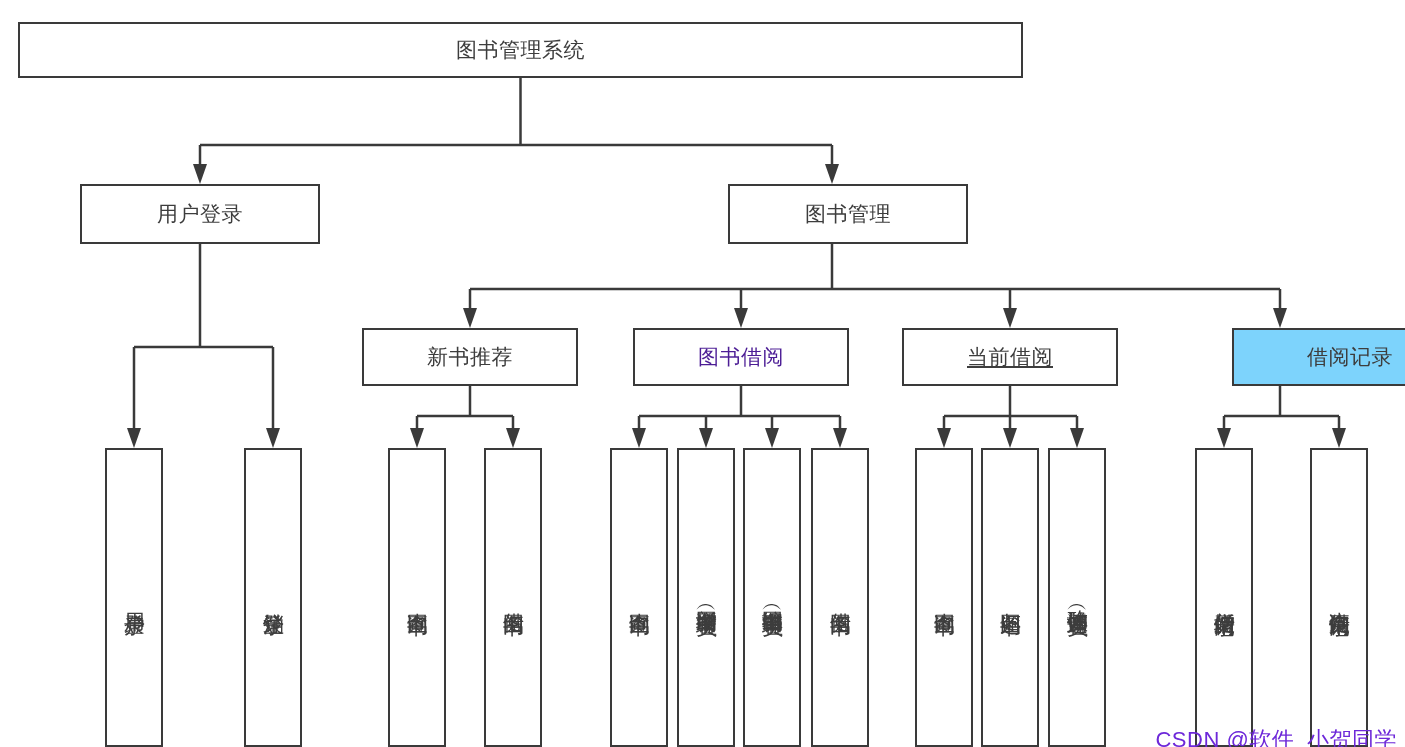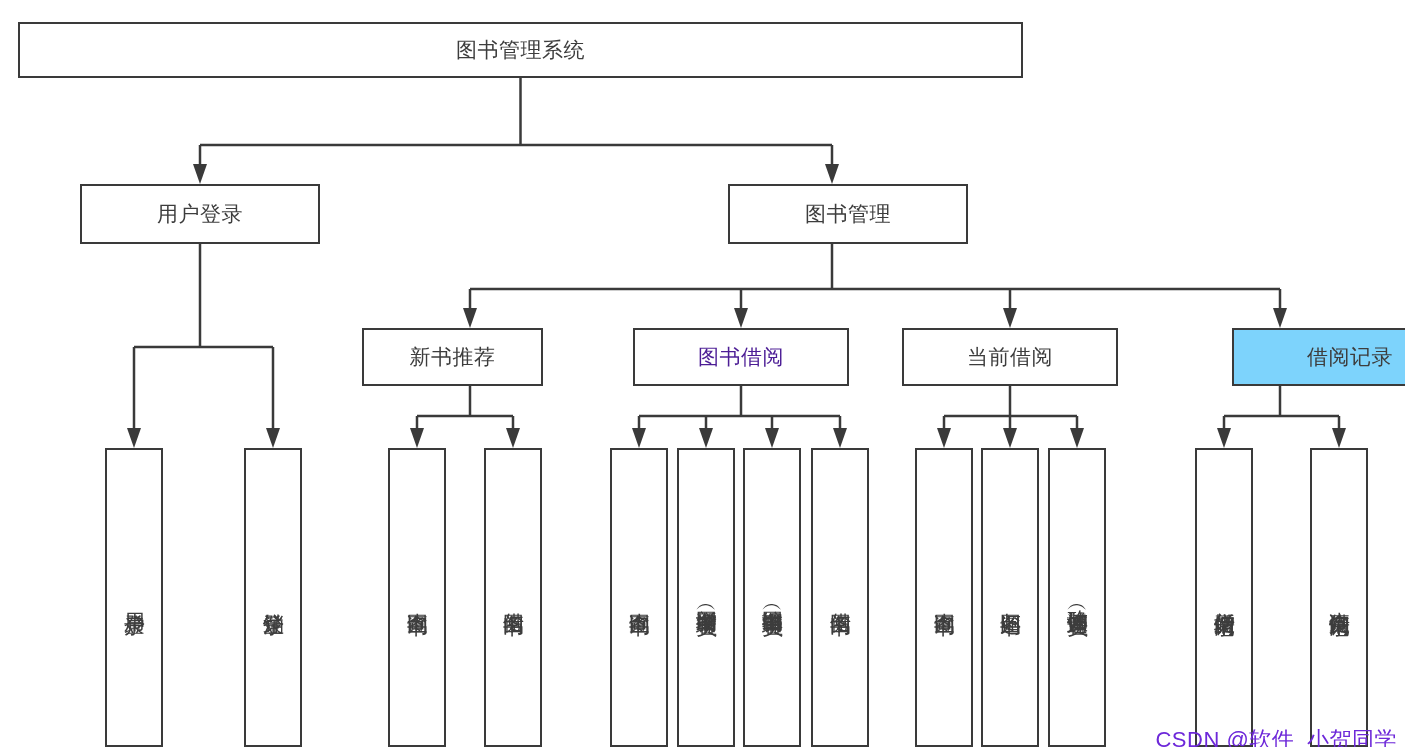--- a/index.html
+++ b/index.html
@@ -138,21 +138,21 @@
       </div>
       <div class="node vert" style="left: 105px; top: 436px; width: 58px; height: 299px; border-color: rgb(58, 58, 58); background: rgb(255, 255, 255); color: rgb(61, 61, 61);">
         <span class="label">用户登录</span>
       </div>
       <div class="node vert" style="left: 244px; top: 436px; width: 58px; height: 299px; border-color: rgb(58, 58, 58); background: rgb(255, 255, 255); color: rgb(61, 61, 61);">
         <span class="label">注销登录</span>
       </div>
       <div class="node horiz" style="left: 728px; top: 172px; width: 240px; height: 60px; border-color: rgb(58, 58, 58); background: rgb(255, 255, 255); color: rgb(61, 61, 61);">
         <span class="label">图书管理</span>
       </div>
-      <div class="node horiz" style="left: 362px; top: 316px; width: 181px; height: 58px; border-color: rgb(58, 58, 58); background: rgb(255, 255, 255); color: rgb(61, 61, 61);">
+      <div class="node horiz" style="left: 362px; top: 316px; width: 216px; height: 58px; border-color: rgb(58, 58, 58); background: rgb(255, 255, 255); color: rgb(61, 61, 61);">
         <span class="label">新书推荐</span>
       </div>
       <div class="node vert" style="left: 388px; top: 436px; width: 58px; height: 299px; border-color: rgb(58, 58, 58); background: rgb(255, 255, 255); color: rgb(61, 61, 61);">
         <span class="label">查询图书</span>
       </div>
       <div class="node vert" style="left: 484px; top: 436px; width: 58px; height: 299px; border-color: rgb(58, 58, 58); background: rgb(255, 255, 255); color: rgb(61, 61, 61);">
         <span class="label">借阅图书</span>
       </div>
       <div class="node horiz" style="left: 633px; top: 316px; width: 216px; height: 58px; border-color: rgb(58, 58, 58); background: rgb(255, 255, 255); color: #4c1d95;">
         <span class="label">图书借阅</span>
@@ -162,21 +162,21 @@
       </div>
       <div class="node vert" style="left: 677px; top: 436px; width: 58px; height: 299px; border-color: rgb(58, 58, 58); background: rgb(255, 255, 255); color: rgb(61, 61, 61);">
         <span class="label">新增图书（管理员）</span>
       </div>
       <div class="node vert" style="left: 743px; top: 436px; width: 58px; height: 299px; border-color: rgb(58, 58, 58); background: rgb(255, 255, 255); color: rgb(61, 61, 61);">
         <span class="label">编辑图书（管理员）</span>
       </div>
       <div class="node vert" style="left: 811px; top: 436px; width: 58px; height: 299px; border-color: rgb(58, 58, 58); background: rgb(255, 255, 255); color: rgb(61, 61, 61);">
         <span class="label">借阅图书</span>
       </div>
-      <div class="node horiz" style="left: 902px; top: 316px; width: 216px; height: 58px; border-color: rgb(58, 58, 58); background: rgb(255, 255, 255); color: rgb(61, 61, 61);">
+      <div class="node horiz" style="left: 902px; top: 316px; width: 216px; height: 58px; border-color: rgb(58, 58, 58); background: rgb(255, 255, 255); color: rgb(61, 61, 61); text-decoration: underline;">
         <span class="label">当前借阅</span>
       </div>
       <div class="node vert" style="left: 915px; top: 436px; width: 58px; height: 299px; border-color: rgb(58, 58, 58); background: rgb(255, 255, 255); color: rgb(61, 61, 61);">
         <span class="label">查询图书</span>
       </div>
       <div class="node vert" style="left: 981px; top: 436px; width: 58px; height: 299px; border-color: rgb(58, 58, 58); background: rgb(255, 255, 255); color: rgb(61, 61, 61);">
         <span class="label">归还图书</span>
       </div>
       <div class="node vert" style="left: 1048px; top: 436px; width: 58px; height: 299px; border-color: rgb(58, 58, 58); background: rgb(255, 255, 255); color: rgb(61, 61, 61);">
         <span class="label">确认归还（管理员）</span>

